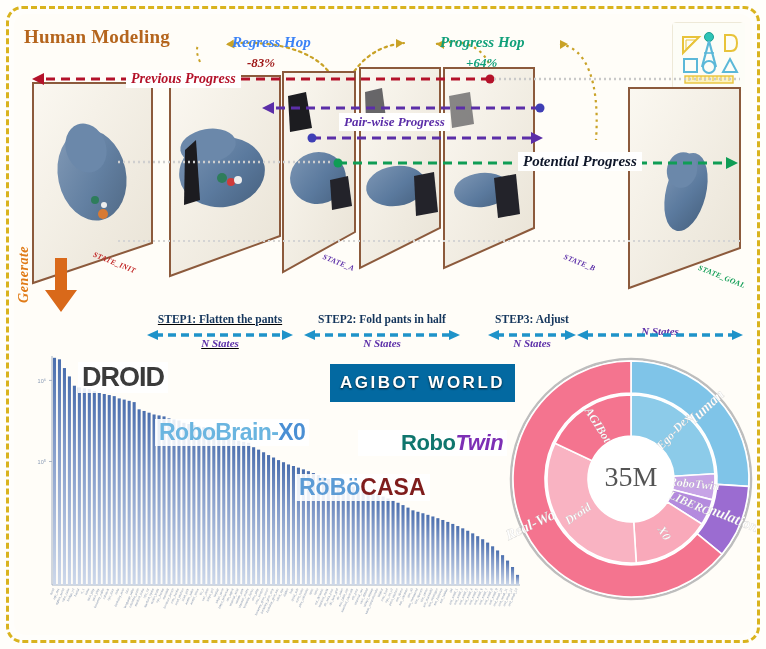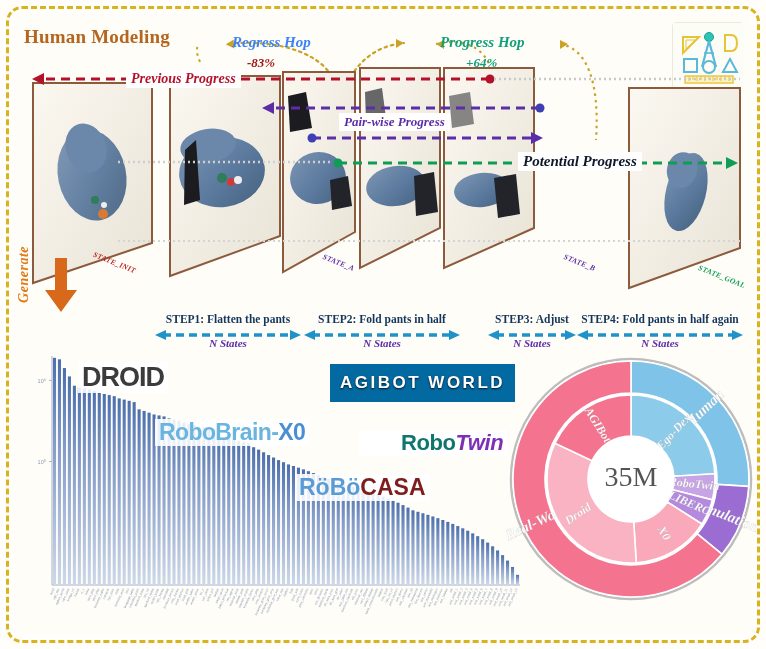--- a/index.html
+++ b/index.html
@@ -296,21 +296,21 @@
 
     <div id="previous-progress-label" class="arrow-label">Previous Progress</div>
     <div id="pairwise-progress-label" class="arrow-label">Pair-wise Progress</div>
     <div id="potential-progress-label" class="arrow-label">Potential Progress</div>
 
     <div id="generate-text">Generate</div>
     <svg id="generate-arrow" viewBox="0 0 34 56">
       <path d="M11 0 L23 0 L23 32 L33 32 L17 54 L1 32 L11 32 Z" fill="#d9691a"></path>
     </svg>
 
-    <div class="step-block" style="left:144px; top:313px; width:168px;">
+    <div class="step-block" style="left:136px; top:313px; width:168px;text-decoration:underline;">
       <div class="step-title">STEP1: Flatten the pants</div>
       <svg class="step-arrow" width="150" height="12">
         <line x1="10" y1="6" x2="140" y2="6" stroke="#1f93c9" stroke-width="3.4" stroke-dasharray="8 5"></line>
         <polygon points="2,6 13,1 13,11" fill="#1f93c9"></polygon>
           <polygon points="148,6 137,1 137,11" fill="#1f93c9"></polygon>
       </svg>
       <div class="n-states">N States</div>
     </div>
 
     <div class="step-block" style="left:296px; top:313px; width:172px;">
@@ -327,21 +327,20 @@
       <div class="step-title">STEP3: Adjust</div>
       <svg class="step-arrow" width="92" height="12">
         <line x1="10" y1="6" x2="82" y2="6" stroke="#1f93c9" stroke-width="3.4" stroke-dasharray="8 5"></line>
         <polygon points="2,6 13,1 13,11" fill="#1f93c9"></polygon>
           <polygon points="90,6 79,1 79,11" fill="#1f93c9"></polygon>
       </svg>
       <div class="n-states">N States</div>
     </div>
 
     <div class="step-block" style="left:568px; top:313px; width:184px;">
-      <div class="step-title">STEP4: Fold pants in half again</div>
       <svg class="step-arrow" width="170" height="12">
         <line x1="10" y1="6" x2="160" y2="6" stroke="#1f93c9" stroke-width="3.4" stroke-dasharray="8 5"></line>
         <polygon points="2,6 13,1 13,11" fill="#1f93c9"></polygon>
           <polygon points="168,6 157,1 157,11" fill="#1f93c9"></polygon>
       </svg>
       <div class="n-states">N States</div>
     </div>
   </div>
 
   <div id="bottom-section">

